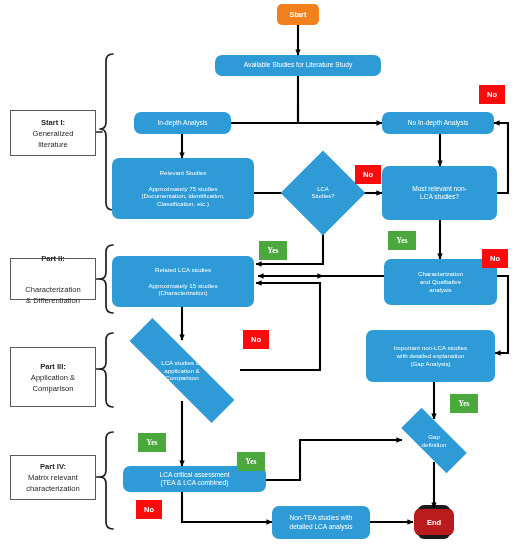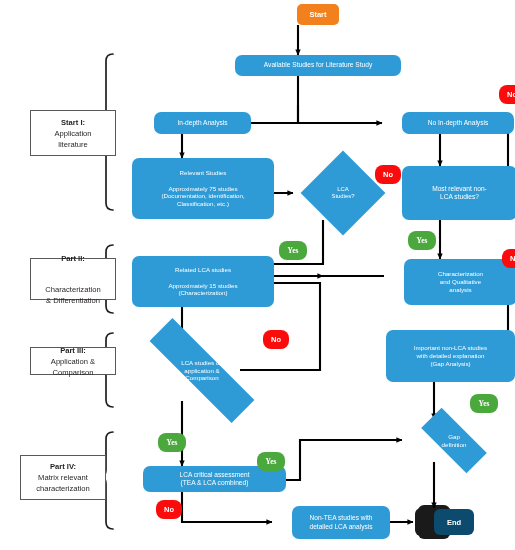--- a/index.html
+++ b/index.html
@@ -6,47 +6,47 @@
   body{width:515px;height:550px;overflow:hidden;
        font-family:"Liberation Sans","DejaVu Sans",sans-serif;}
   #stage{position:relative;width:515px;height:550px;background:#fff;}
 
   
   .node{position:absolute;box-sizing:border-box;display:flex;
         align-items:center;justify-content:center;text-align:center;
         color:#ffffff;line-height:1.25;}
   .proc{background:#2e9bd6;border-radius:7px;}
   .start{background:#f2811d;border-radius:5px;font-size:7.5px;font-weight:600;}
-  .badge{border-radius:8px;font-size:7.5px;font-weight:600;color:#fff;}
+  .badge{border-radius:0;font-size:7.5px;font-weight:600;color:#fff;}
   .yes{background:#4aa83d;font-family:Liberation Serif, serif;}
   .no{background:#fb0c0c;}
 
   .part{position:absolute;box-sizing:border-box;background:#fff;
         border:1.4px solid #58595b;display:flex;flex-direction:column;
         align-items:center;justify-content:center;text-align:center;
         color:#231f20;font-size:7.6px;line-height:1.45;}
   .part .hdr{font-weight:bold;}
 
   
   .diamond{position:absolute;}
   .diamond .dshape{position:absolute;inset:0;background:#2e9bd6;
         transform:rotate(45deg);}
   .diamond .dtext{position:absolute;inset:0;display:flex;align-items:center;
         justify-content:center;text-align:center;color:#fff;line-height:1.25;
         z-index:2;}
 
   
-  .endnode{position:absolute;background:#0c4a6e;border-radius:6px;
+  .endnode{position:absolute;background:#b91c1c;border-radius:6px;
       display:flex;align-items:center;justify-content:center;color:#fff;
       font-size:7.5px;font-weight:600;z-index:3;}
   .endburst{position:absolute;background:#1a1a1a;}
 
   svg.wires{position:absolute;left:0;top:0;width:515px;height:550px;
             pointer-events:none;z-index:1;}
-  .node,.diamond,.part,.endnode{z-index:2;margin-left:20px;}
+  .node,.diamond,.part,.endnode{z-index:2;}
   .t11{font-size:6.6px;} .t10{font-size:6.2px;}
   .t9{font-size:5.9px;}
   .ml{white-space:pre-line;}
 </style>
 </head>
 <body>
 
 <div id="stage">
 
   <svg class="wires" viewBox="0 0 515 550">
@@ -106,34 +106,34 @@
       <path d="M113,432 q-7,0 -7,7 L106,470 q0,7 -6,7 q6,0 6,7 L106,522 q0,7 7,7"></path>
       <path d="M96,132 L102,132"></path>
       <path d="M96,279 L102,279"></path>
       <path d="M96,369 L102,369"></path>
       <path d="M96,477 L102,477"></path>
     </g>
   </svg>
 
   <div class="part" style="left:10px;top:110px;width:86px;height:46px;">
     <div class="hdr">Start I:</div>
-    <div class="ml">Application
+    <div class="ml">Generalized
 literature</div>
   </div>
   <div class="part" style="left:10px;top:258px;width:86px;height:42px;gap:20px;">
     <div class="hdr">Part II:</div>
     <div class="ml">Characterization
 &amp; Differentiation</div>
   </div>
-  <div class="part" style="left:10px;top:347px;width:86px;height:28px;">
+  <div class="part" style="left:10px;top:347px;width:86px;height:60px;">
     <div class="hdr">Part III:</div>
     <div class="ml">Application &amp;
 Comparison</div>
   </div>
-  <div class="part" style="left:0;top:455px;width:86px;height:45px;">
+  <div class="part" style="left:10px;top:455px;width:86px;height:45px;">
     <div class="hdr">Part IV:</div>
     <div class="ml">Matrix relevant
 characterization</div>
   </div>
 
   <div class="node start" style="left:277px;top:4px;width:42px;height:21px;">Start</div>
 
   <div class="node proc t11" style="left:215px;top:55px;width:166px;height:21px;">Available Studies for Literature Study</div>
 
   <div class="node proc t11" style="left:134px;top:112px;width:97px;height:22px;">In-depth Analysis</div>

